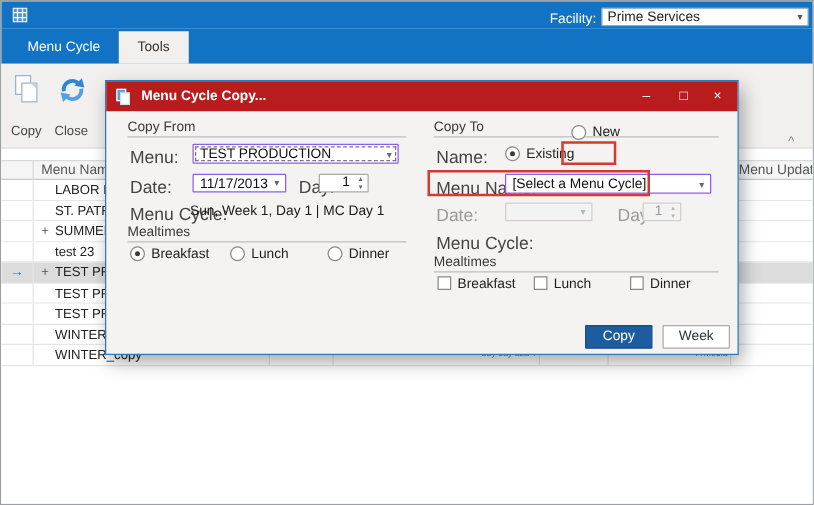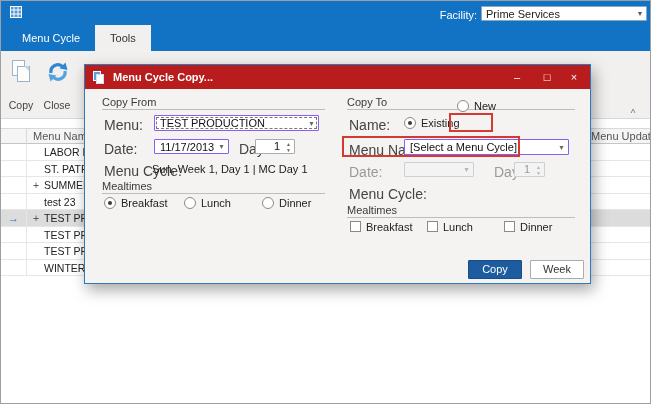--- a/index.html
+++ b/index.html
@@ -236,20 +236,33 @@
         <div class="cell ind"></div>
         <div class="cell exp"></div>
         <div class="cell nm">WINTER 2</div>
         <div class="vline" style="left: 25px;"></div>
         <div class="vline" style="left: 214px;"></div>
         <div class="vline" style="left: 265px;"></div>
         <div class="vline" style="left: 430px;"></div>
         <div class="vline" style="left: 485px;"></div>
         <div class="vline" style="left: 583px;"></div>
       </div>
+      <div class="grow">
+        <div class="cell ind"></div>
+        <div class="cell exp"></div>
+        <div class="cell nm">WINTER_copy</div>
+        <div class="cell mid">bay bay aza 4</div>
+        <div class="cell rgt">A Media</div>
+        <div class="vline" style="left: 25px;"></div>
+        <div class="vline" style="left: 214px;"></div>
+        <div class="vline" style="left: 265px;"></div>
+        <div class="vline" style="left: 430px;"></div>
+        <div class="vline" style="left: 485px;"></div>
+        <div class="vline" style="left: 583px;"></div>
+      </div>
     </div>
 </div>
 
 <div class="dialog">
   <div class="dtitle">
     <div class="dicon">
         <div class="p1"></div>
         <div class="p2"></div>
       </div>
     <span class="dtext">Menu Cycle Copy...</span>

